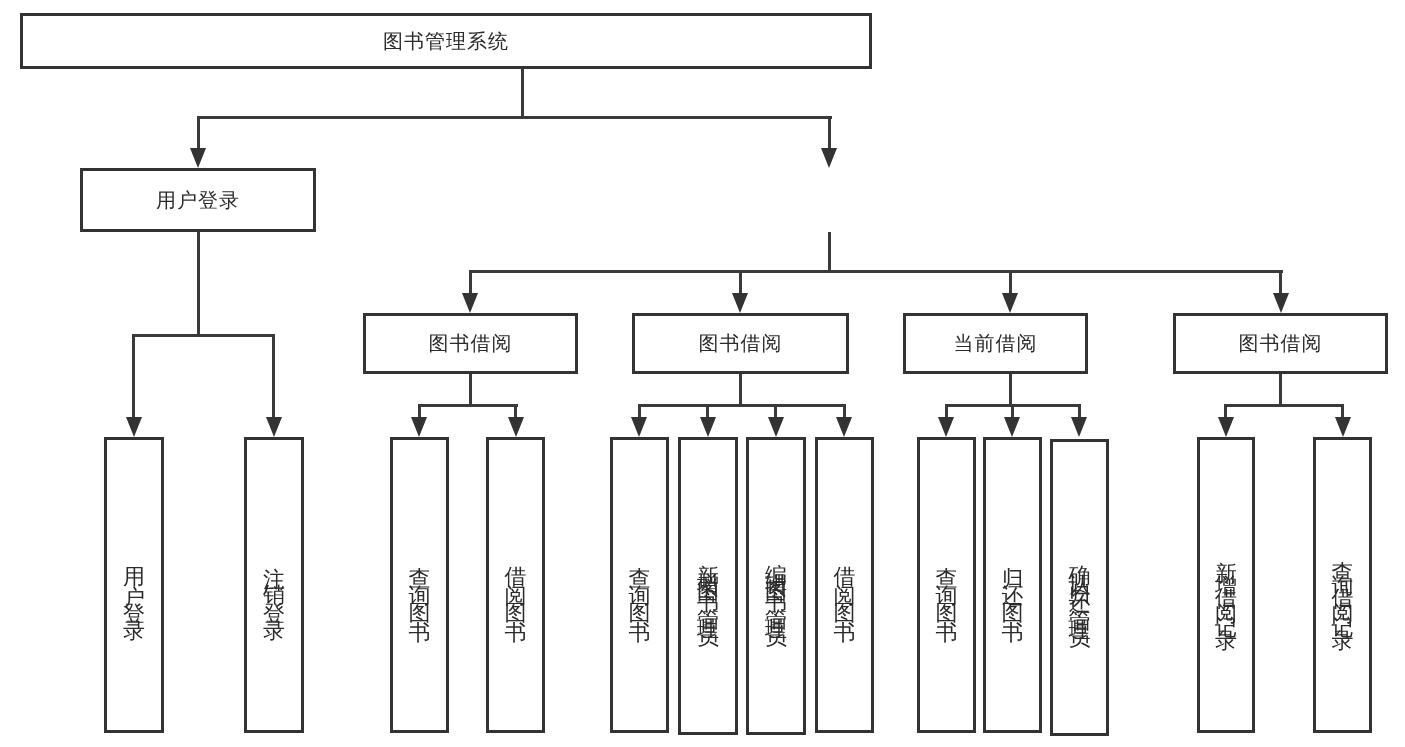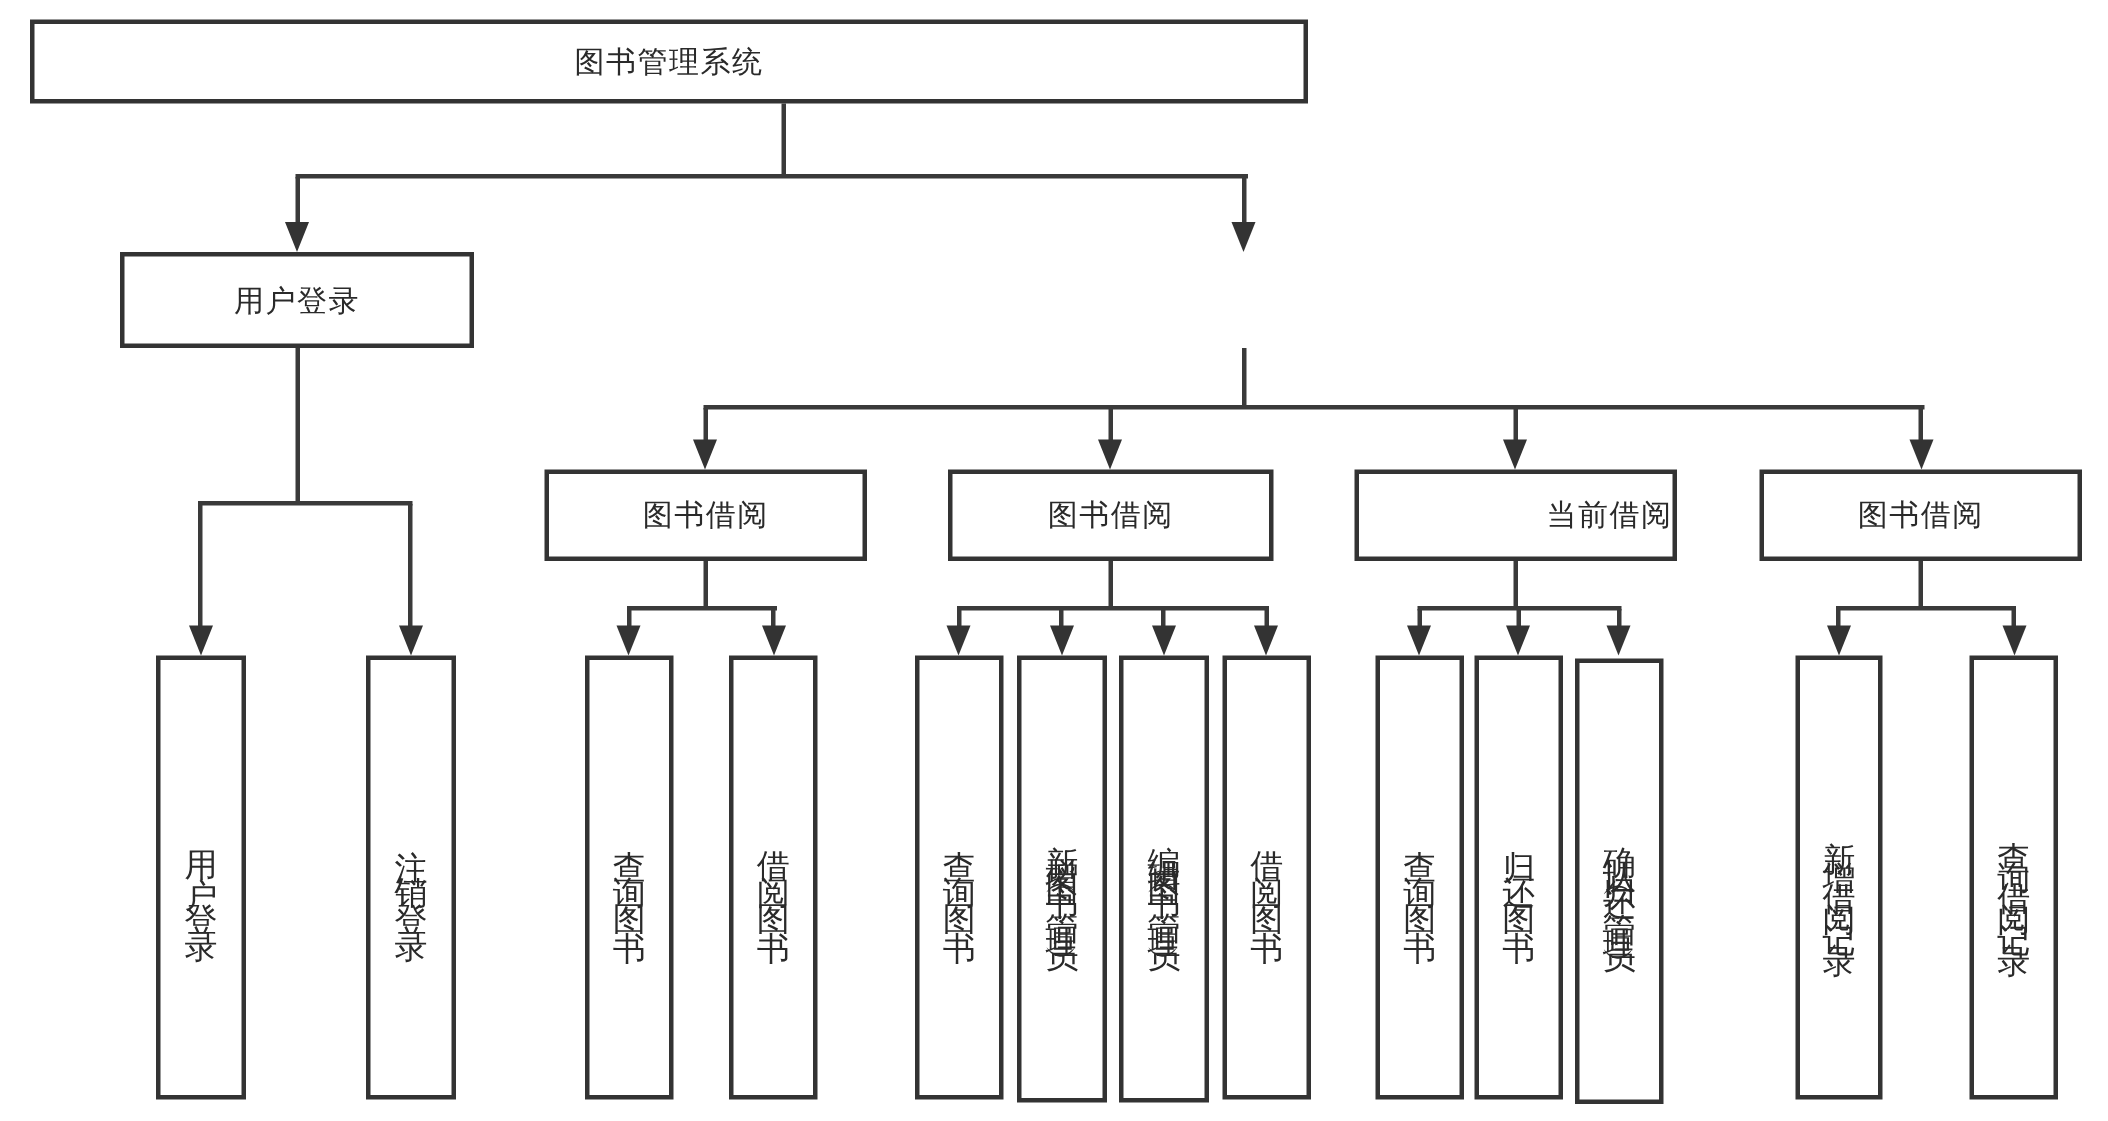--- a/index.html
+++ b/index.html
@@ -63,21 +63,21 @@
   <div class="box" style="left:80px;top:168px;width:236px;height:64px;">
     <span class="hlabel">用户登录</span>
   </div>
 
   <div class="box" style="left:363px;top:313px;width:215px;height:61px;">
     <span class="hlabel">图书借阅</span>
   </div>
   <div class="box" style="left:632px;top:313px;width:217px;height:61px;">
     <span class="hlabel">图书借阅</span>
   </div>
-  <div class="box" style="left:903px;top:313px;width:215px;height:61px;justify-content:flex-end;">
+  <div class="box" style="left:903px;top:313px;width:185px;height:61px;">
     <span class="hlabel">当前借阅</span>
   </div>
   <div class="box" style="left:1173px;top:313px;width:215px;height:61px;">
     <span class="hlabel">图书借阅</span>
   </div>
 
   <div class="box leaf" style="left:104px;top:437px;width:60px;height:296px;">
     <span class="vlabel">用户登录</span>
   </div>
   <div class="box leaf" style="left:244px;top:437px;width:60px;height:296px;">

